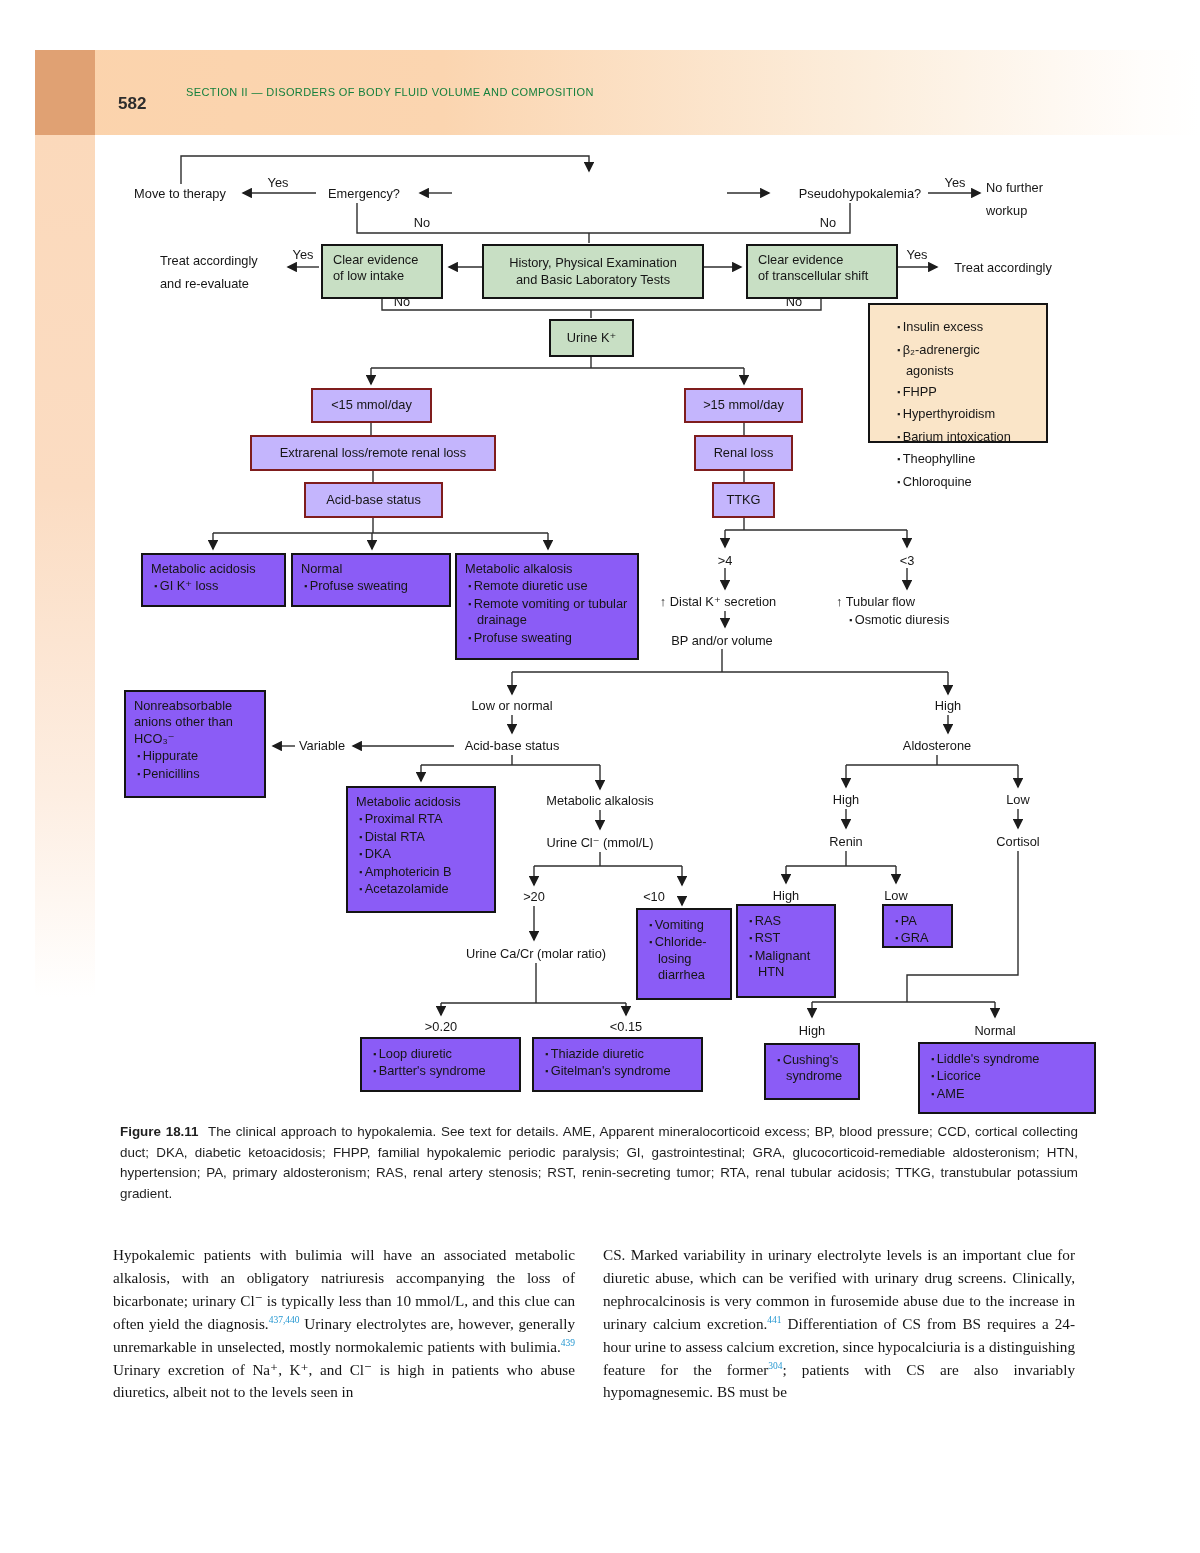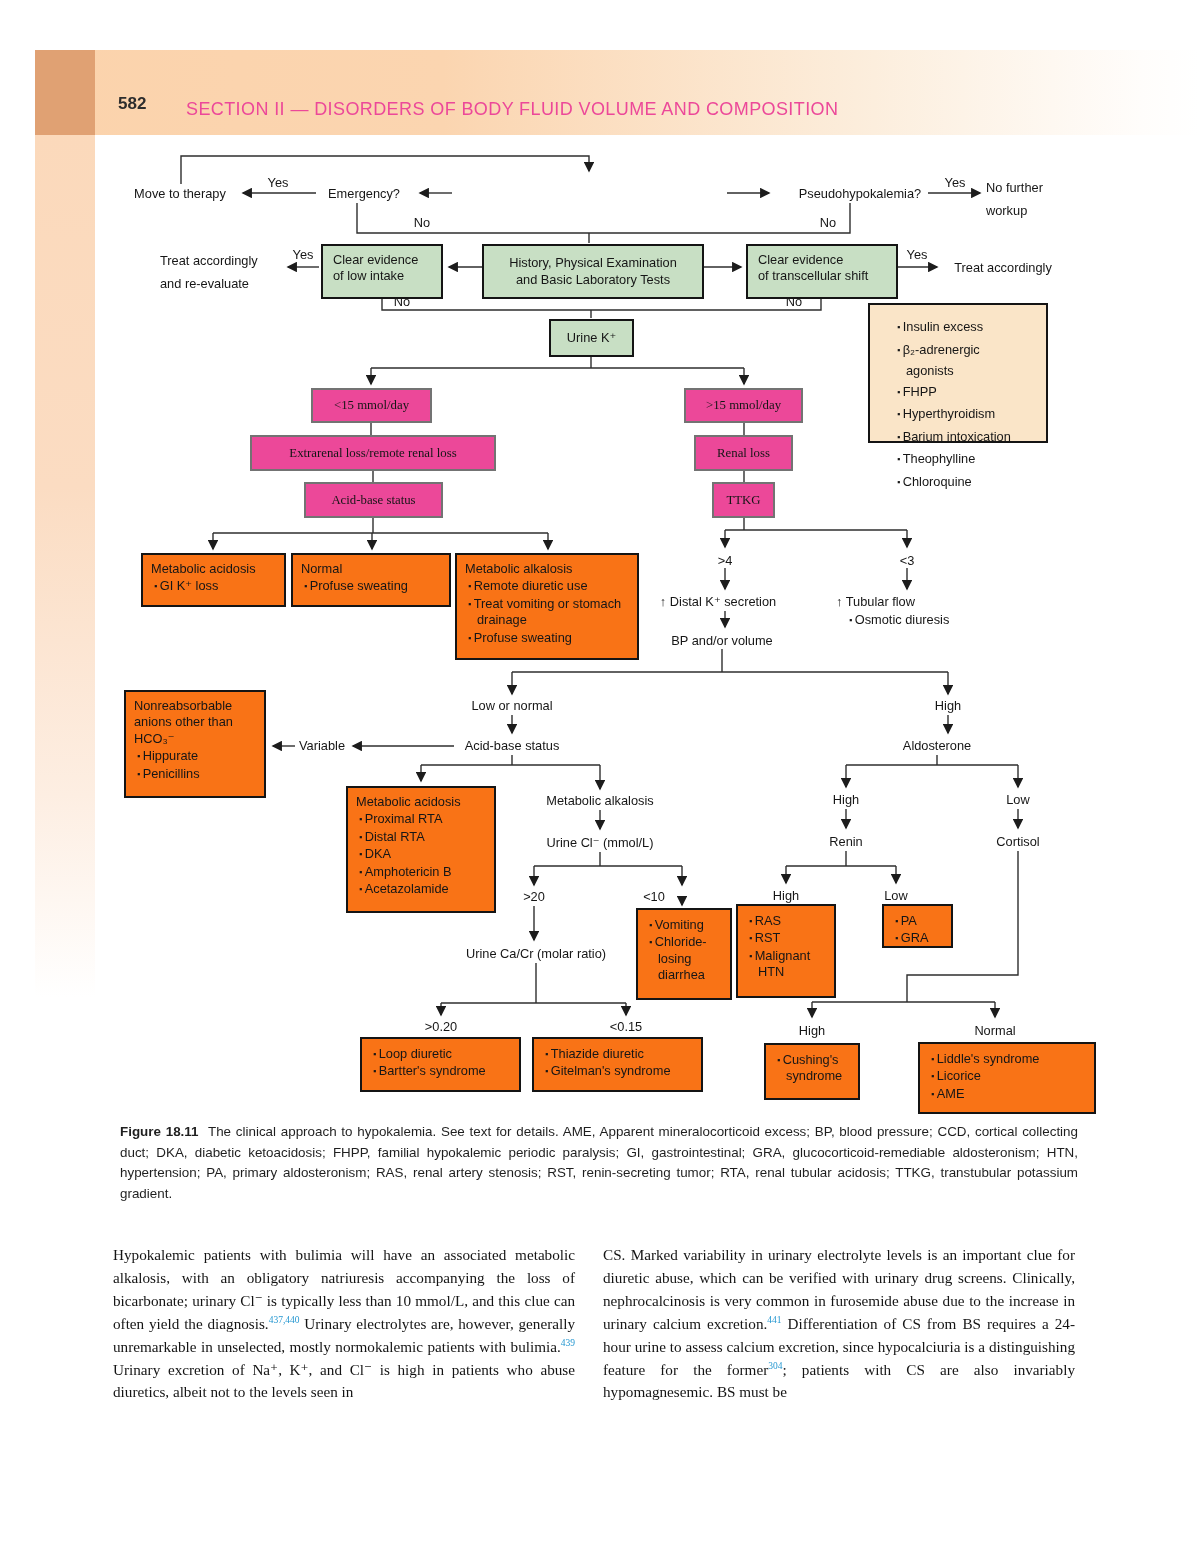--- a/index.html
+++ b/index.html
@@ -6,29 +6,29 @@
   .page{position:relative;width:1200px;height:1553px;background:#fff;overflow:hidden;
         font-family:"Liberation Sans","DejaVu Sans",sans-serif;color:#1e1e1e;}
   
   .band-top{position:absolute;left:35px;top:50px;width:1165px;height:85px;
             background:linear-gradient(90deg,#fbd3ac 0%,#fbd5b0 35%,#fceedd 72%,#fffdfb 95%,#ffffff 100%);}
   .corner-square{position:absolute;left:35px;top:50px;width:60px;height:85px;background:#e0a173;}
   .band-left{position:absolute;left:35px;top:135px;width:60px;height:880px;
              background:linear-gradient(180deg,#fbd9bb 0%,#fbdcc2 40%,#fdeee2 75%,rgba(255,255,255,0) 98%);}
   
   .page-num{position:absolute;left:118px;top:94px;font-size:17px;font-weight:bold;color:#2d2d2d;}
-  .section-title{position:absolute;left:186px;top:99px;font-size:18px;letter-spacing:.4px;color:#ec4899;}
+  .section-title{position:absolute;left:186px;top:86px;font-size:11px;letter-spacing:.4px;color:#15803d;}
   
   .chart{position:absolute;left:0;top:0;width:1200px;height:1553px;}
   .chart svg{position:absolute;left:0;top:0;}
   .nbox{position:absolute;box-sizing:border-box;font-size:12.8px;line-height:1.28;color:#161616;}
   .nbox.center{display:flex;align-items:center;justify-content:center;text-align:center;padding:2px 4px;}
   .green{background:#c8dfc4;border:2.5px solid #141414;}
-  .blue{background:#ec4899;border:2px solid #737373;font-family:Liberation Serif, serif;}
-  .pink{background:#f97316;border:2.5px solid #141414;padding:6px 8px;}
+  .blue{background:#c4b5fd;border:2px solid #7f1d1d;}
+  .pink{background:#8b5cf6;border:2.5px solid #141414;padding:6px 8px;}
   .tan{background:#fae5c8;border:2px solid #141414;padding:11px 24px;}
   .leftal{display:block;text-align:left;padding:6px 10px;}
   .bullet{padding-left:12px;text-indent:-9px;margin-top:1px;}
   .bullet::before{content:"▪ ";font-size:9px;position:relative;top:-1px;}
   .btitle{margin-bottom:1px;}
   .flabel{position:absolute;transform:translate(-50%,-50%);white-space:nowrap;font-size:12.8px;color:#161616;}
   .fblock{position:absolute;font-size:12.8px;color:#161616;}
   
   .caption{position:absolute;left:120px;top:1122px;width:958px;font-size:13.4px;line-height:1.53;
            color:#1f1f1f;text-align:justify;}
@@ -192,21 +192,21 @@
       <div class="btitle">Metabolic acidosis</div>
       <div class="bullet">GI K⁺ loss</div>
     </div>
     <div class="nbox pink" style="left:291px;top:553px;width:160px;height:54px">
       <div class="btitle">Normal</div>
       <div class="bullet">Profuse sweating</div>
     </div>
     <div class="nbox pink" style="left:455px;top:553px;width:184px;height:107px">
       <div class="btitle">Metabolic alkalosis</div>
       <div class="bullet">Remote diuretic use</div>
-      <div class="bullet">Treat vomiting or stomach drainage</div>
+      <div class="bullet">Remote vomiting or tubular drainage</div>
       <div class="bullet">Profuse sweating</div>
     </div>
 
     <div class="flabel" style="left:725px;top:560px">&gt;4</div>
     <div class="flabel" style="left:907px;top:560px">&lt;3</div>
     <div class="flabel" style="left:718px;top:601px">↑ Distal K⁺ secretion</div>
     <div class="fblock" style="left:836px;top:593px;line-height:17px">
       <div>↑ Tubular flow</div>
       <div class="bullet" style="margin-left:10px">Osmotic diuresis</div>
     </div>

